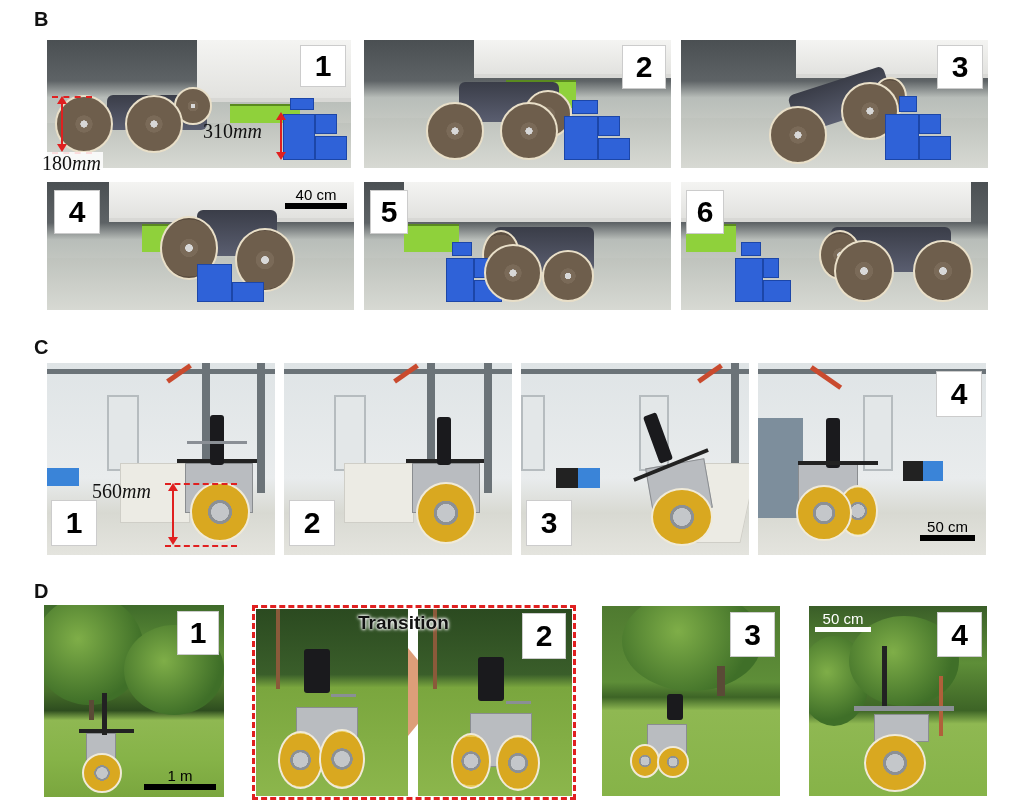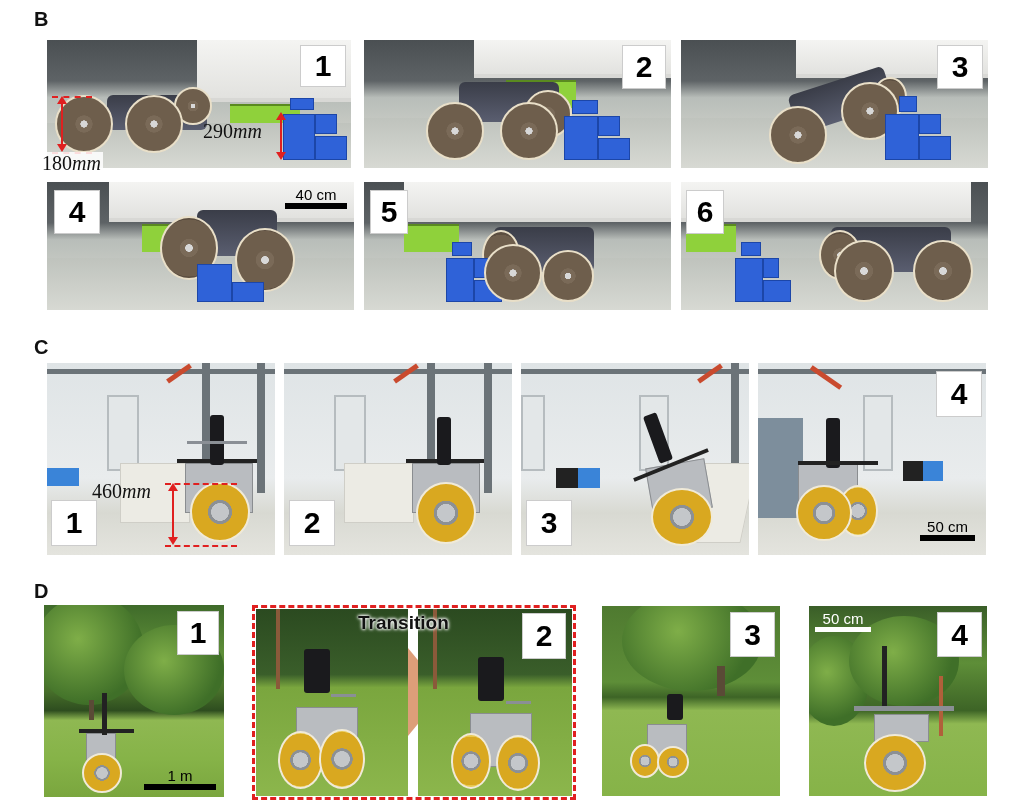--- a/index.html
+++ b/index.html
@@ -63,21 +63,21 @@
   <div class="stair" style="left:243px; top:58px; width:24px; height:12px;"></div>
   <div class="stair" style="left:236px; top:74px; width:32px; height:46px;"></div>
   <div class="stair" style="left:268px; top:74px; width:22px; height:20px;"></div>
   <div class="stair" style="left:268px; top:96px; width:32px; height:24px;"></div>
   <div class="red-dash-h" style="left:5px; top:56px; width:40px;"></div>
   <div class="red-dash-h" style="left:5px; top:112px; width:40px;"></div>
   <div class="red-arrow-v" style="left:14px; top:58px; height:52px;"></div>
   <div class="red-arrow-v" style="left:233px; top:74px; height:44px;"></div>
   <div class="frame-num" style="left:253px; top:5px; width:46px; height:42px;">1</div>
 </div>
-<div class="dim-label" style="left:203px; top:120px;"><span>290</span><em>mm</em></div>
+<div class="dim-label" style="left:203px; top:120px;"><span>310</span><em>mm</em></div>
 <div class="dim-label" style="left:40px; top:152px; background:rgba(255,255,255,0.85); padding:0 2px;"><span>180</span><em>mm</em></div>
 
 <div class="panel" style="left:364px; top:40px; width:307px; height:128px;">
   <div class="lab-bg"></div>
   <div class="lab-screen" style="left:110px; top:0; width:197px; height:38px;"></div>
   <div class="lab-green" style="left:142px; top:40px; width:70px; height:28px;"></div>
   <div class="lab-floor" style="height:50px;"></div>
   <div class="robot-body" style="left:95px; top:42px; width:100px; height:40px;"></div>
   <div class="wheel-b" style="left:160px; top:50px; width:48px; height:48px;"></div>
   <div class="wheel-b" style="left:62px; top:62px; width:58px; height:58px;"></div>
@@ -167,21 +167,21 @@
   <div class="chassis" style="left:138px; top:100px; width:68px; height:50px;"></div>
   <div class="chair-frame" style="left:130px; top:96px; width:80px; height:4px; background:#222;"></div>
   <div class="chair-back" style="left:163px; top:52px; width:14px; height:50px;"></div>
   <div class="chair-frame" style="left:140px; top:78px; width:60px; height:3px;"></div>
   <div class="wheel-c" style="left:143px; top:119px; width:60px; height:60px;"></div>
   <div class="red-dash-h" style="left:118px; top:120px; width:72px;"></div>
   <div class="red-dash-h" style="left:118px; top:182px; width:72px;"></div>
   <div class="red-arrow-v" style="left:125px; top:122px; height:58px;"></div>
   <div class="frame-num" style="left:4px; top:137px; width:46px; height:46px;">1</div>
 </div>
-<div class="dim-label" style="left:92px; top:480px;"><span>460</span><em>mm</em></div>
+<div class="dim-label" style="left:92px; top:480px;"><span>560</span><em>mm</em></div>
 
 <div class="panel" style="left:284px; top:363px; width:228px; height:192px;">
   <div class="hall-bg"></div>
   <div class="hall-door" style="left:50px; top:32px; width:32px; height:76px;"></div>
   <div class="hall-beam" style="left:143px; top:0; width:8px; height:130px;"></div>
   <div class="hall-beam" style="left:200px; top:0; width:8px; height:130px;"></div>
   <div class="hall-beam" style="left:0; top:6px; width:228px; height:5px;"></div>
   <div class="hall-red" style="left:108px; top:8px; width:28px; height:5px;"></div>
   <div class="ramp" style="left:60px; top:100px; width:70px; height:60px;"></div>
   <div class="chassis" style="left:128px; top:100px; width:68px; height:50px;"></div>

